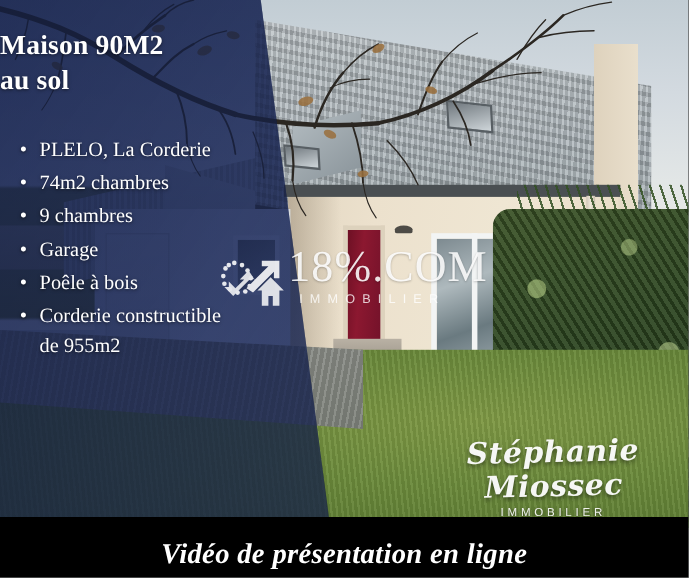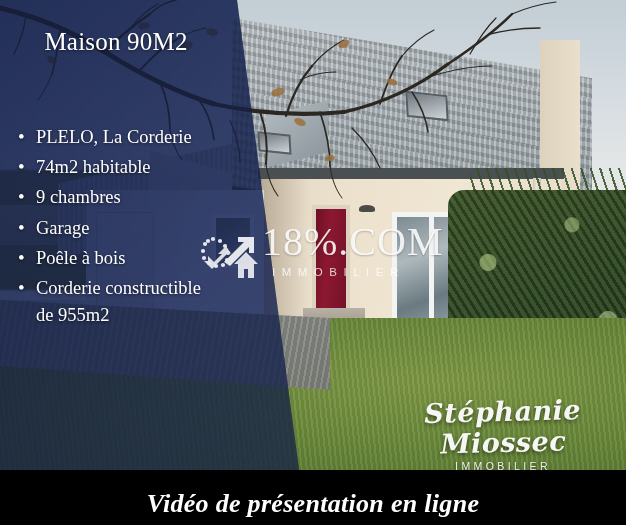--- a/index.html
+++ b/index.html
@@ -185,22 +185,22 @@
   }
   .tint2 {
     position:absolute; left:0; top:0; width:626px; height:470px;
     background:linear-gradient(140deg, rgba(34,48,96,.55), rgba(58,74,130,.38));
     clip-path:polygon(0 0, 237px 0, 299px 470px, 0 470px);
   }
 
   
   .headline {
     position:absolute; left:0; top:26px; width:232px;
-    color:#fff; text-align:center;
-    font-size:25px; line-height:1.26; font-weight:400;
+    color:#fff; text-align:left;
+    font-size:25px; line-height:1.26; font-weight:700;
     letter-spacing:.2px;
     text-shadow:0 1px 3px rgba(0,0,0,.55);
   }
   .headline .l2 { display:block; }
 
   .bullets {
     position:absolute; left:14px; top:124px; width:228px;
     color:#fff; font-size:18.5px; line-height:1.47;
     text-shadow:0 1px 3px rgba(0,0,0,.6);
   }
@@ -352,29 +352,30 @@
         <ellipse cx="330" cy="158" rx="5" ry="3" transform="rotate(-8 330 158)"></ellipse>
       </g>
     </svg>
   </div>
 
   <div class="tint"></div>
   <div class="tint2"></div>
 
   <div class="headline">
     <span>Maison 90M2</span>
+    <span class="l2">au sol</span>
   </div>
 
   <div class="bullets">
     <ul>
       <li>
         <span>PLELO, La Corderie</span>
       </li>
       <li>
-        <span>74m2 habitable</span>
+        <span>74m2 chambres</span>
       </li>
       <li>
         <span>9 chambres</span>
       </li>
       <li>
         <span>Garage</span>
       </li>
       <li>
         <span>Poêle à bois</span>
       </li>

